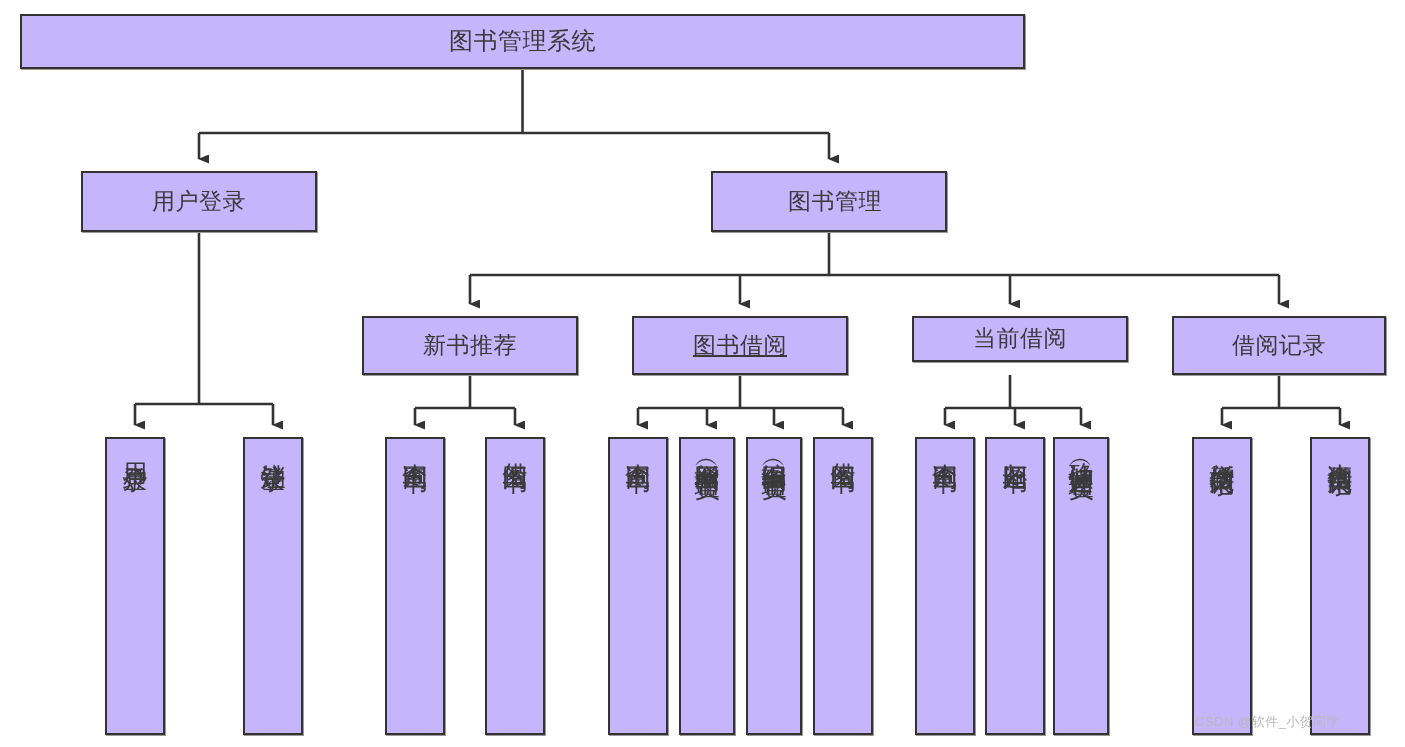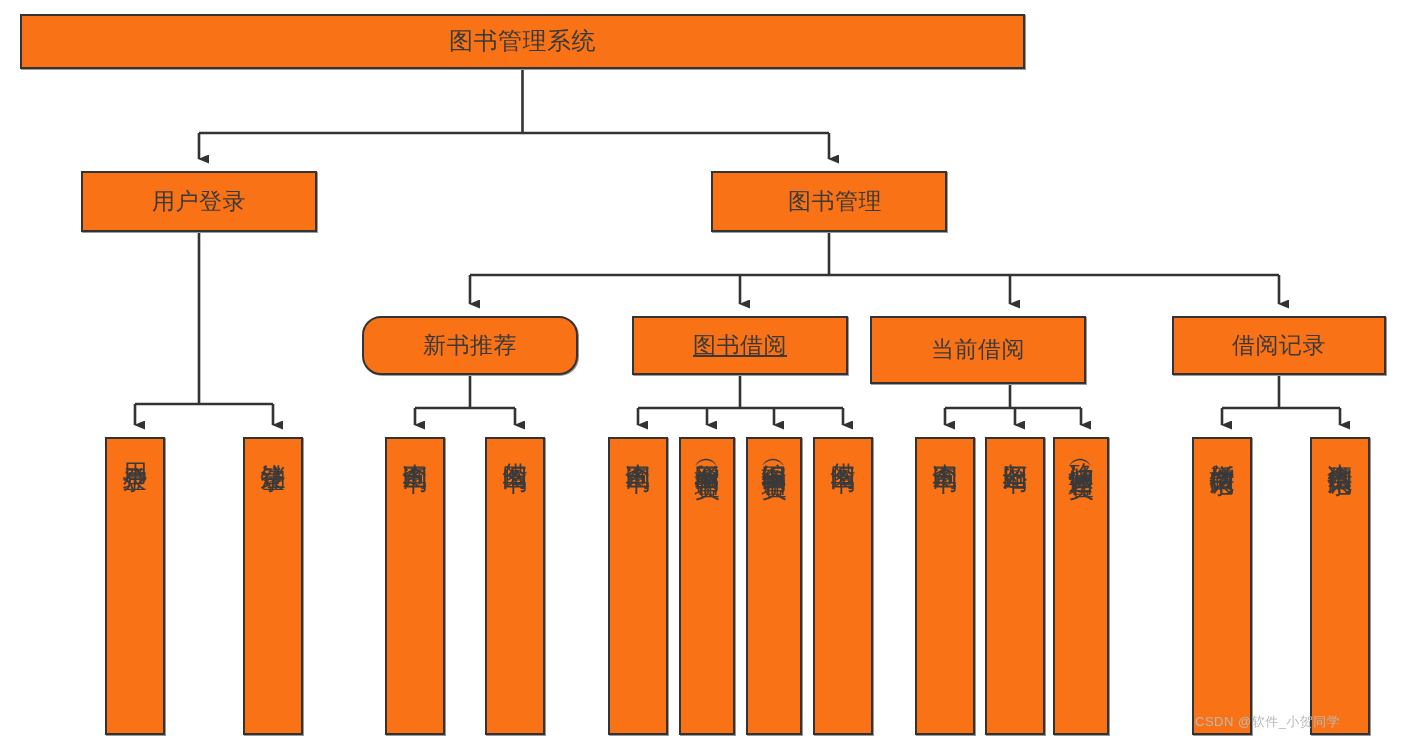--- a/index.html
+++ b/index.html
@@ -22,21 +22,21 @@
     position: absolute;
     left: 0;
     top: 0;
     width: 1405px;
     height: 747px;
     pointer-events: none;
   }
   .node {
     position: absolute;
     box-sizing: border-box;
-    background: #f97316;
+    background: #c4b5fd;
     border: 2px solid #333333;
     box-shadow: 1px 1px 0 0 #9a9a9a;
     display: flex;
     align-items: center;
     justify-content: center;
     color: #3a3a3a;
     z-index: 2;
   }
   .node-label {
     display: block;
@@ -125,27 +125,27 @@
   <div id="nodes-layer">
       <div class="node horizontal root" style="left: 20px; top: 14px; width: 1005px; height: 55px;">
         <span class="node-label">图书管理系统</span>
       </div>
       <div class="node horizontal" style="left: 81px; top: 171px; width: 236px; height: 61px;">
         <span class="node-label">用户登录</span>
       </div>
       <div class="node horizontal" style="left: 711px; top: 171px; width: 236px; height: 61px; padding-left: 12px;">
         <span class="node-label">图书管理</span>
       </div>
-      <div class="node horizontal" style="left: 362px; top: 316px; width: 216px; height: 59px; border-radius: 19px;">
+      <div class="node horizontal" style="left: 362px; top: 316px; width: 216px; height: 59px;">
         <span class="node-label">新书推荐</span>
       </div>
       <div class="node horizontal" style="left: 632px; top: 316px; width: 216px; height: 59px; text-decoration: underline;">
         <span class="node-label">图书借阅</span>
       </div>
-      <div class="node horizontal" style="left: 870px; top: 316px; width: 216px; height: 68px;">
+      <div class="node horizontal" style="left: 912px; top: 316px; width: 216px; height: 46px;">
         <span class="node-label">当前借阅</span>
       </div>
       <div class="node horizontal" style="left: 1172px; top: 316px; width: 214px; height: 59px;">
         <span class="node-label">借阅记录</span>
       </div>
       <div class="node vertical" style="left: 105px; top: 437px; width: 60px; height: 298px;">
         <span class="node-label">用户登录</span>
       </div>
       <div class="node vertical" style="left: 243px; top: 437px; width: 60px; height: 298px;">
         <span class="node-label">注销登录</span>

